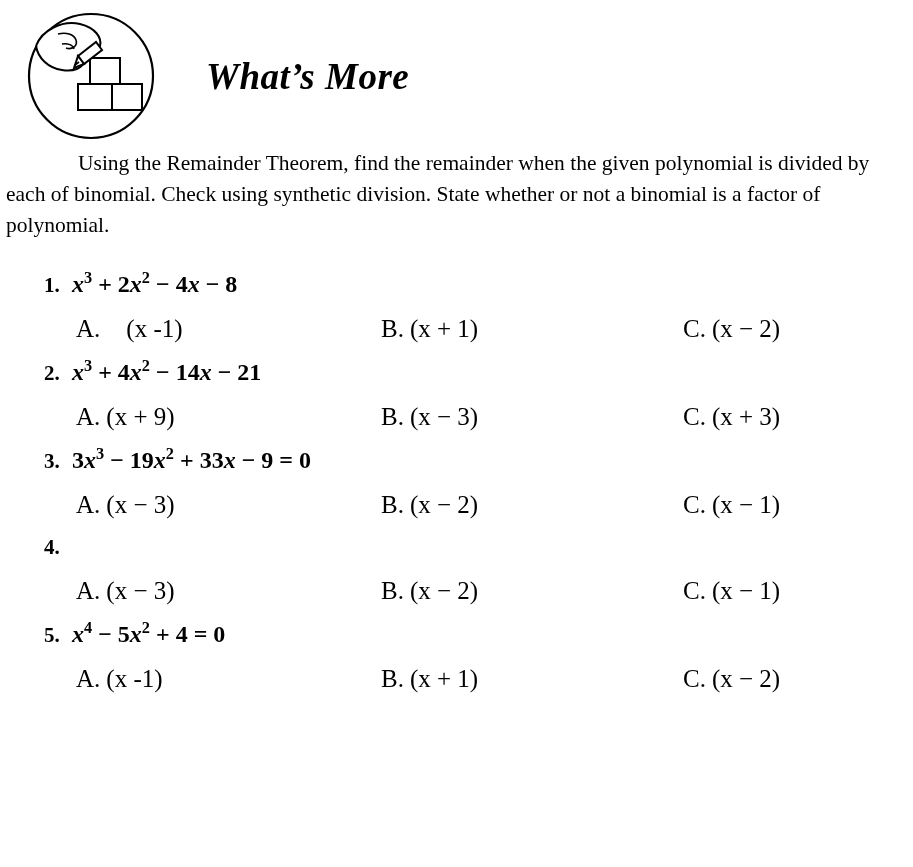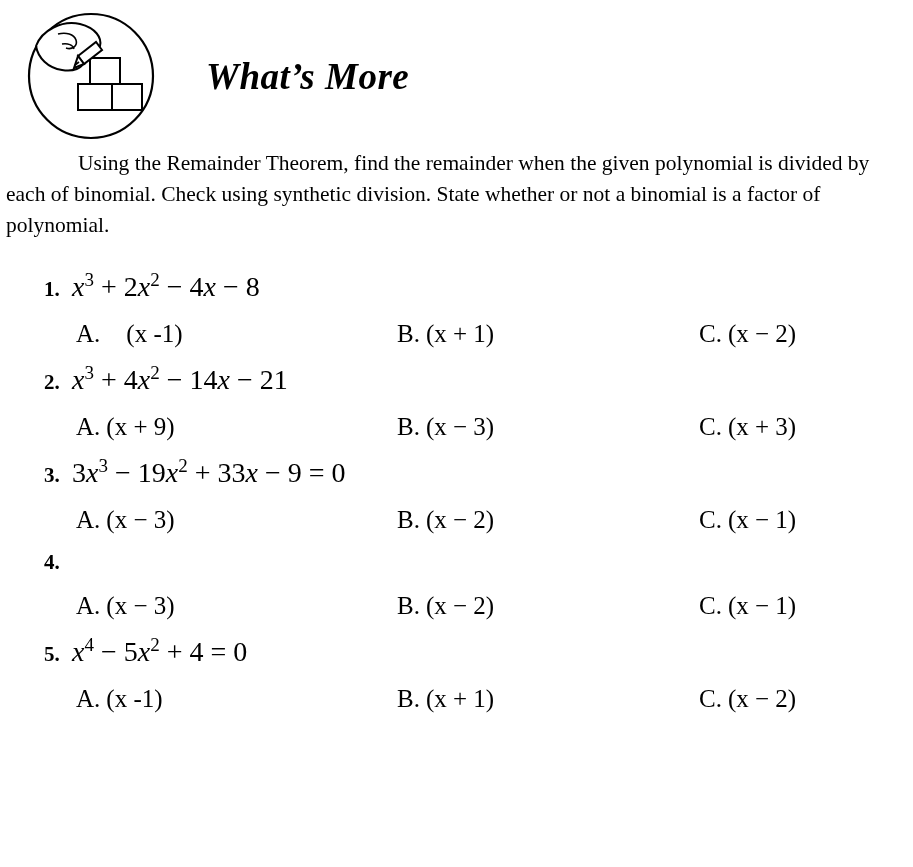--- a/index.html
+++ b/index.html
@@ -75,22 +75,22 @@
     padding-left: 44px;
     margin-top: 16px;
   }
   .q-num {
     width: 28px;
     flex: 0 0 auto;
     font-weight: bold;
     font-size: 21px;
   }
   .q-expr {
-    font-weight: normal;
-    font-size: 28px;
+    font-weight: bold;
+    font-size: 24px;
     white-space: nowrap;
   }
   .q-expr i {
     font-style: italic;
   }
   .q-expr sup {
     font-size: 0.68em;
     vertical-align: super;
     line-height: 0;
   }
@@ -98,21 +98,21 @@
   .choices {
     display: flex;
     padding-left: 76px;
     margin-top: 17px;
     font-size: 25px;
   }
   .choice {
     white-space: nowrap;
   }
   .choice.c-a { width: 305px; }
-  .choice.c-b { width: 302px; margin-left: 16px; }
+  .choice.c-b { width: 302px; }
   .choice.c-c { width: auto; }
 
   .ch-label {
     font-weight: normal;
   }
   .gap-wide {
     display: inline-block;
     width: 26px;
   }
   .gap-small {

